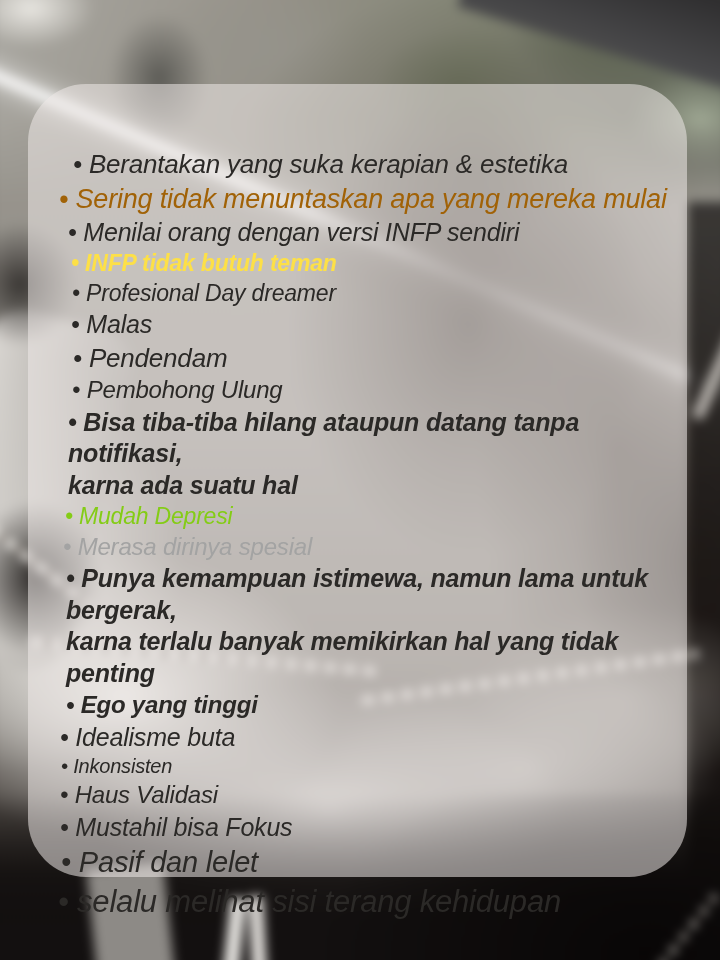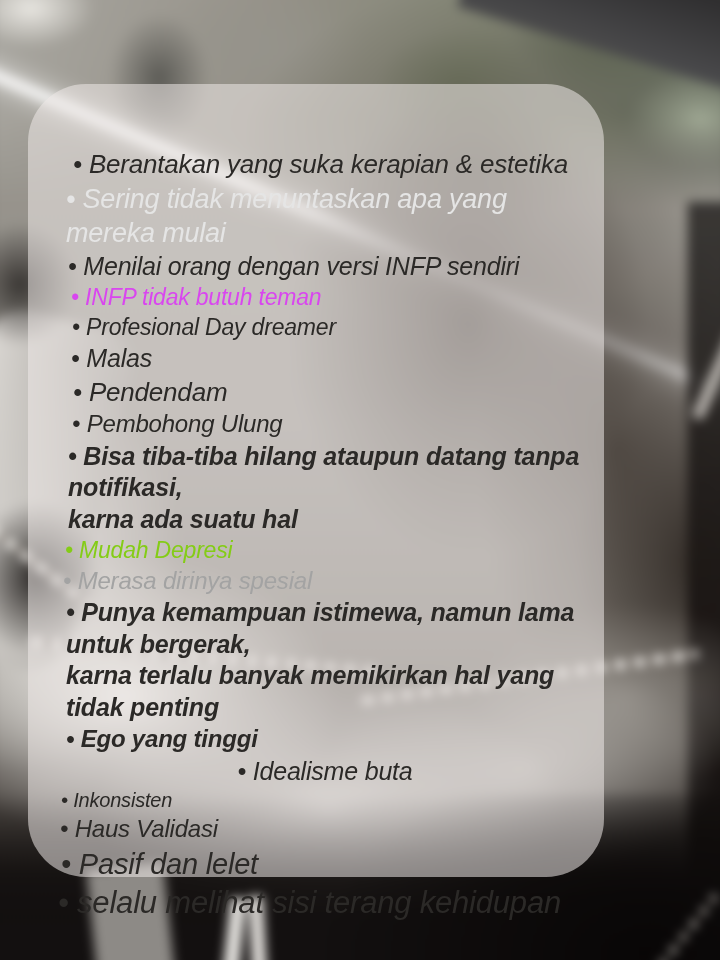--- a/index.html
+++ b/index.html
@@ -65,21 +65,21 @@
     background:
       radial-gradient(430px 260px at 640px 155px, rgba(8,6,6,.95), transparent 75%),
       linear-gradient(180deg, rgba(20,17,16,0), rgba(20,17,16,.92) 45%, #131010 75%);}
   .l-graybar{left:100px;top:855px;width:75px;height:115px;transform:rotate(-6deg);background:#8d8a86;}
   .l-stripe1{left:230px;top:886px;width:15px;height:85px;transform:rotate(6deg);background:#eae8e4;border-radius:3px;}
   .l-stripe2{left:254px;top:884px;width:14px;height:92px;transform:rotate(-3deg);background:#e4e1dd;border-radius:3px;}
   .l-stitch{right:-14px;bottom:14px;width:150px;height:6px;transform:rotate(-52deg);
     background:repeating-linear-gradient(90deg, rgba(210,205,198,.9) 0 7px, transparent 7px 16px);}
   
   .card{
-    position:absolute;left:28px;top:84px;width:576px;height:793px;
+    position:absolute;left:28px;top:84px;width:659px;height:793px;
     border-radius:58px;
     box-sizing:border-box;
     padding:64px 14px 0 30px;
     background:rgba(238,234,231,0.55);
   }
   .item{
     font-style:italic;
     line-height:1.26;
     letter-spacing:-0.2px;
     margin-bottom:1px;
@@ -106,32 +106,33 @@
   <div class="cord l-cord3"></div>
   <div class="l-bottom"></div>
   <div class="l-graybar"></div>
   <div class="l-stripe1"></div>
   <div class="l-stripe2"></div>
   <div class="l-stitch"></div>
 </div>
 
 <div class="card" style="background: rgba(238, 234, 231, 0.55);">
     <div class="item" style="font-size: 26px; font-weight: 400; margin-left: 15px; color: rgb(43, 41, 39);">• Berantakan yang suka kerapian &amp; estetika</div>
-    <div class="item" style="font-size: 27px; font-weight: 400; margin-left: 8px; color: #e5e5e5;">• Sering tidak menuntaskan apa yang mereka mulai</div>
+    <div class="item" style="font-size: 27px; font-weight: 400; margin-left: 1px; color: #a16207;">• Sering tidak menuntaskan apa yang mereka mulai</div>
     <div class="item" style="font-size: 25px; font-weight: 400; margin-left: 10px; color: rgb(43, 41, 39);">• Menilai orang dengan versi INFP sendiri</div>
-    <div class="item" style="font-size: 23px; font-weight: 400; margin-left: 13px; color: #d946ef;">• INFP tidak butuh teman</div>
+    <div class="item" style="font-size: 23px; font-weight: 700; margin-left: 13px; color: #fde047;">• INFP tidak butuh teman</div>
     <div class="item" style="font-size: 23px; font-weight: 400; margin-left: 14px; color: rgb(43, 41, 39);">• Profesional Day dreamer</div>
     <div class="item" style="font-size: 25px; font-weight: 400; margin-left: 13px; color: rgb(43, 41, 39);">• Malas</div>
     <div class="item" style="font-size: 26px; font-weight: 400; margin-left: 15px; color: rgb(43, 41, 39);">• Pendendam</div>
     <div class="item" style="font-size: 24px; font-weight: 400; margin-left: 14px; color: rgb(43, 41, 39);">• Pembohong Ulung</div>
     <div class="item" style="font-size: 25px; font-weight: 700; margin-left: 10px; color: rgb(43, 41, 39);">• Bisa tiba-tiba hilang ataupun datang tanpa notifikasi,
 karna ada suatu hal</div>
     <div class="item" style="font-size: 23px; font-weight: 400; margin-left: 7px; color: #84cc16;">• Mudah Depresi</div>
     <div class="item" style="font-size: 24px; font-weight: 400; margin-left: 5px; color: #a3a3a3;">• Merasa dirinya spesial</div>
     <div class="item" style="font-size: 25px; font-weight: 600; margin-left: 8px; color: rgb(43, 41, 39);">• Punya kemampuan istimewa, namun lama untuk bergerak,
 karna terlalu banyak memikirkan hal yang tidak penting</div>
     <div class="item" style="font-size: 24px; font-weight: 700; margin-left: 8px; color: rgb(43, 41, 39);">• Ego yang tinggi</div>
-    <div class="item" style="font-size: 25px; font-weight: 400; margin-left: 2px; color: rgb(43, 41, 39); text-align: center;">• Idealisme buta</div>
+    <div class="item" style="font-size: 25px; font-weight: 400; margin-left: 2px; color: rgb(43, 41, 39);">• Idealisme buta</div>
     <div class="item" style="font-size: 20px; font-weight: 400; margin-left: 3px; color: rgb(43, 41, 39);">• Inkonsisten</div>
     <div class="item" style="font-size: 24px; font-weight: 400; margin-left: 2px; color: rgb(43, 41, 39);">• Haus Validasi</div>
+    <div class="item" style="font-size: 25px; font-weight: 400; margin-left: 2px; color: rgb(43, 41, 39);">• Mustahil bisa Fokus</div>
     <div class="item" style="font-size: 29px; font-weight: 400; margin-left: 3px; color: rgb(43, 41, 39);">• Pasif dan lelet</div>
     <div class="item" style="font-size: 31px; font-weight: 400; margin-left: 0px; color: rgb(43, 41, 39);">• selalu melihat sisi terang kehidupan</div>
   </div>
 
 </body></html>

